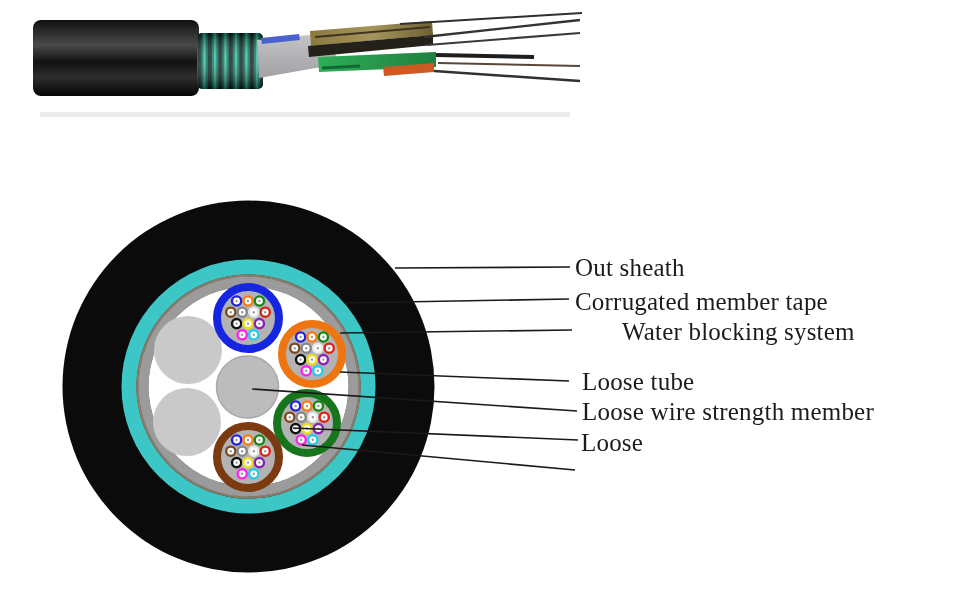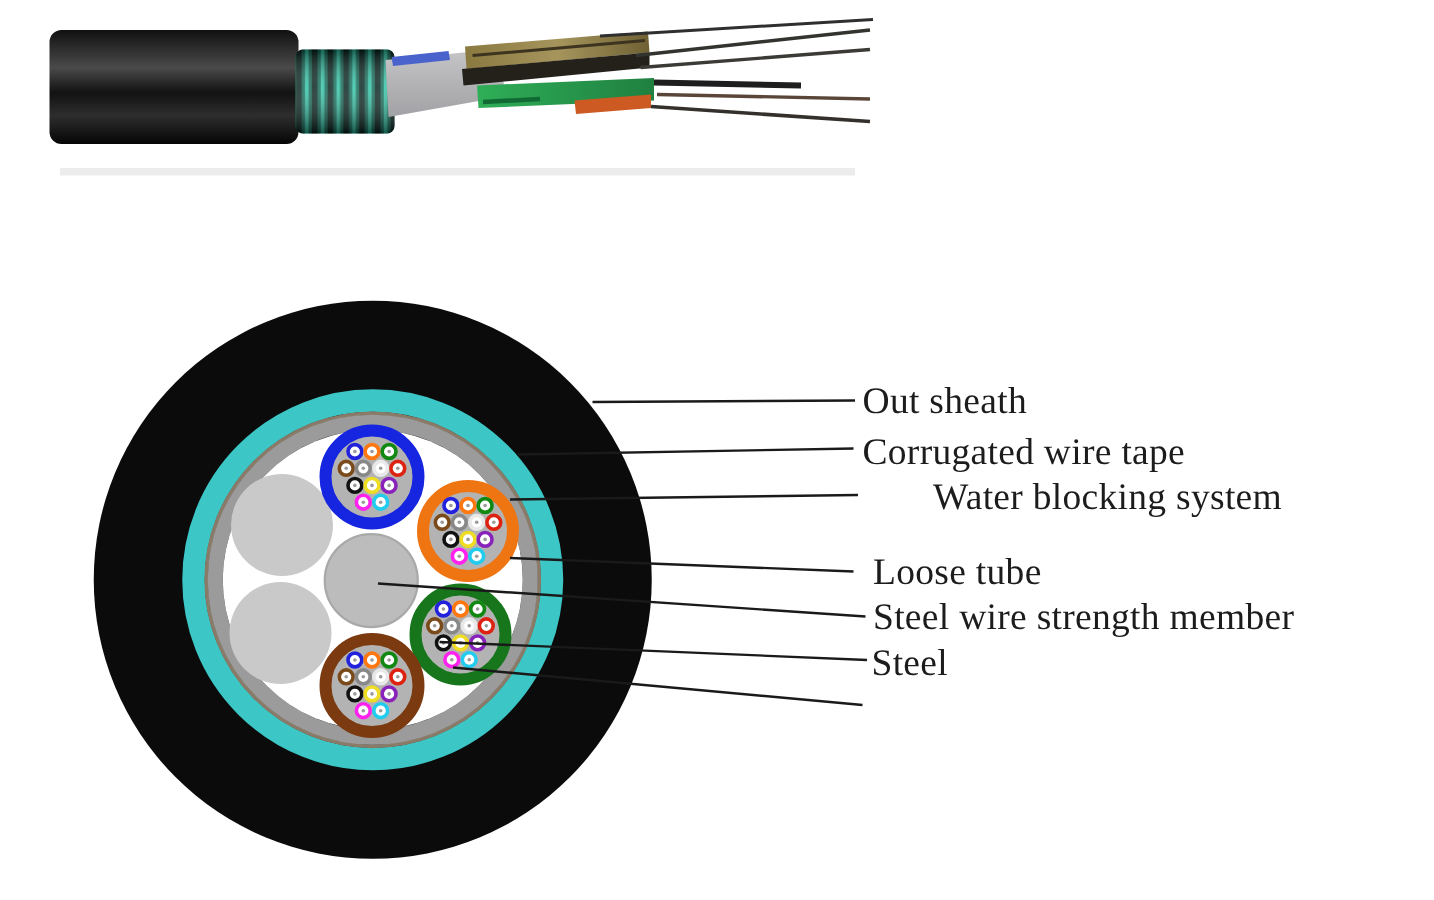--- a/index.html
+++ b/index.html
@@ -192,18 +192,18 @@
         <line x1="340" y1="333" x2="572" y2="330"></line>
         <line x1="340" y1="372" x2="569" y2="381"></line>
         <line x1="252" y1="389" x2="577" y2="411"></line>
         <line x1="293" y1="428" x2="578" y2="440"></line>
         <line x1="302" y1="445" x2="575" y2="470"></line>
       </g>
     </g>
   </svg>
 
   <div class="part-label" style="left:575px;top:254px;">Out sheath</div>
-  <div class="part-label" style="left:575px;top:288px;">Corrugated wire tape</div>
+  <div class="part-label" style="left:575px;top:288px;">Corrugated member tape</div>
   <div class="part-label" style="left:574px;top:318px;margin-left:48px;">Water blocking system</div>
   <div class="part-label" style="left:582px;top:368px;">Loose tube</div>
-  <div class="part-label" style="left:582px;top:398px;">Steel wire strength member</div>
-  <div class="part-label" style="left:581px;top:429px;">Steel</div>
+  <div class="part-label" style="left:582px;top:398px;">Loose wire strength member</div>
+  <div class="part-label" style="left:581px;top:429px;">Loose</div>
 </div>
 
 </body></html>

